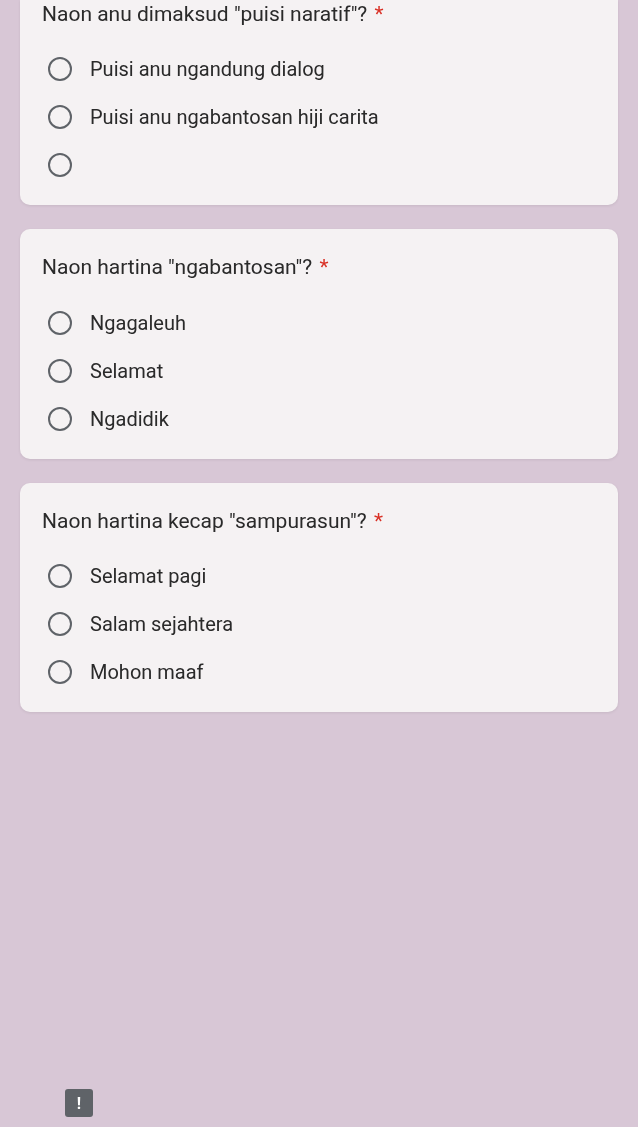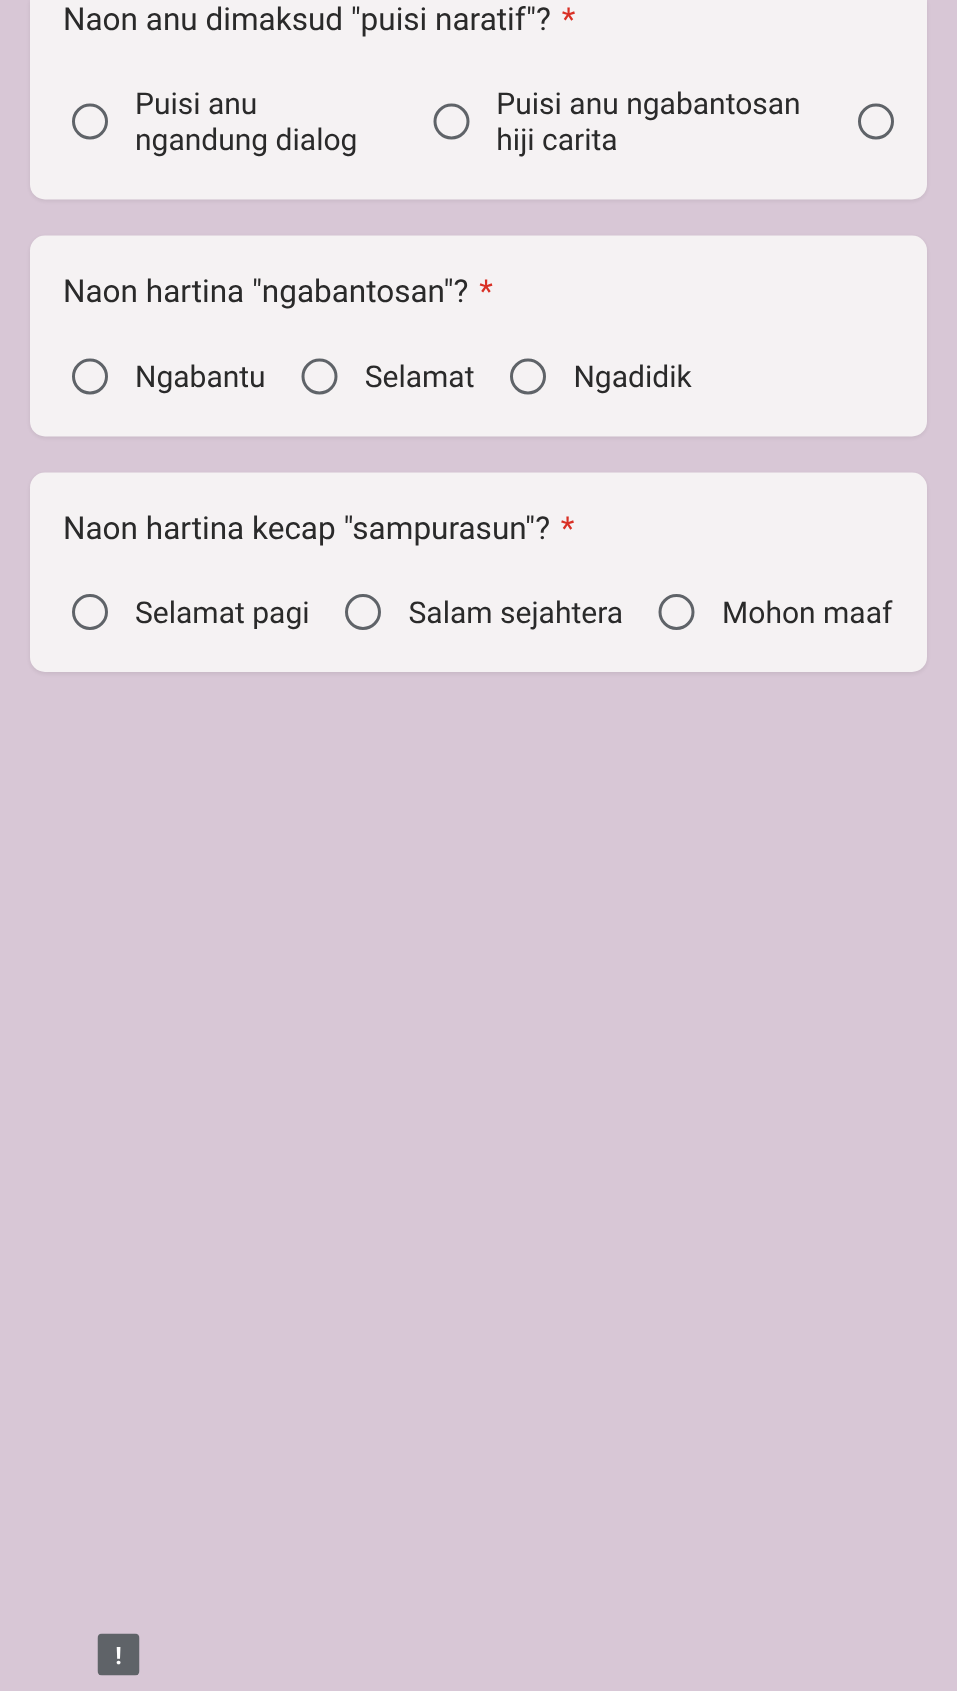--- a/index.html
+++ b/index.html
@@ -35,21 +35,21 @@
       color: #2a2a2a;
       margin-bottom: 28px;
       line-height: 1.4;
     }
     .required-asterisk {
       color: #d93025;
       margin-left: 2px;
     }
     .options {
       display: flex;
-      flex-direction: row;
+      flex-direction: column;
       gap: 24px;
       padding-left: 6px;
     }
     .option {
       display: flex;
       align-items: center;
       gap: 18px;
       cursor: pointer;
     }
     .radio-circle {
@@ -106,21 +106,21 @@
   </div>
 
   <div class="question-card">
     <div class="question-title">
       <span>Naon hartina "ngabantosan"?</span>
       <span class="required-asterisk">*</span>
     </div>
     <div class="options">
       <div class="option">
         <span class="radio-circle"></span>
-        <span class="option-label">Ngabantu</span>
+        <span class="option-label">Ngagaleuh</span>
       </div>
       <div class="option">
         <span class="radio-circle"></span>
         <span class="option-label">Selamat</span>
       </div>
       <div class="option">
         <span class="radio-circle"></span>
         <span class="option-label">Ngadidik</span>
       </div>
     </div>

